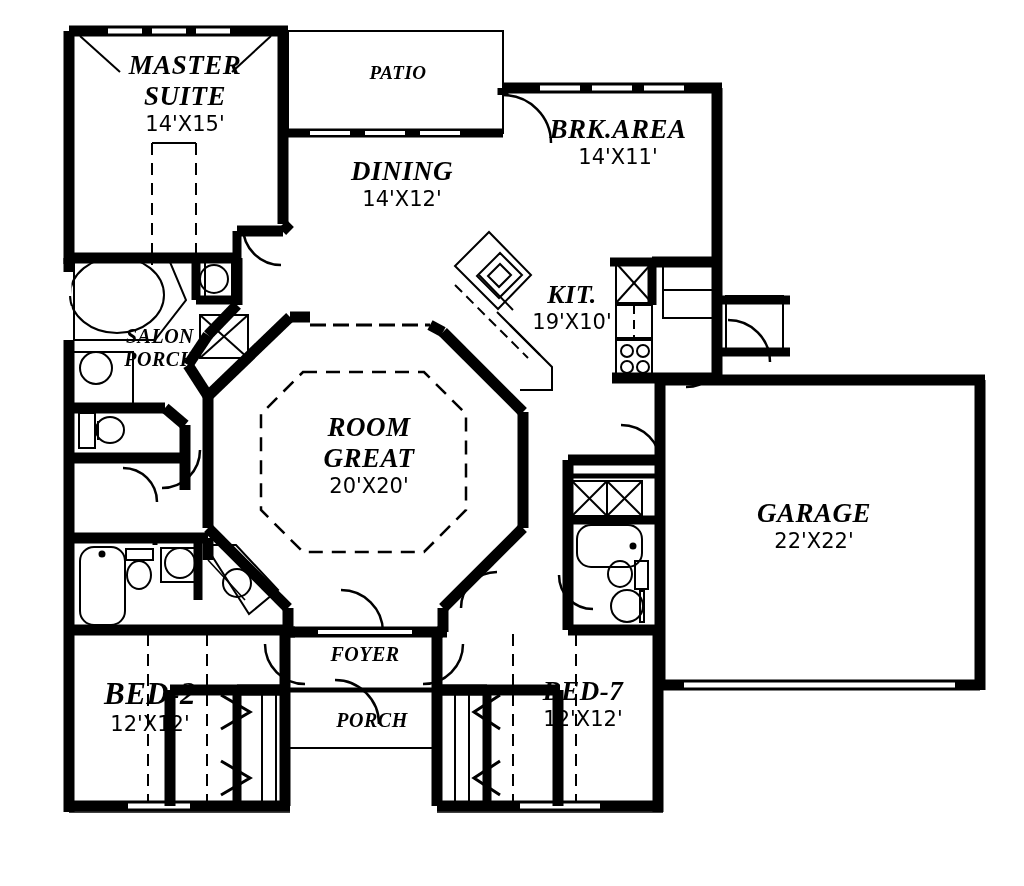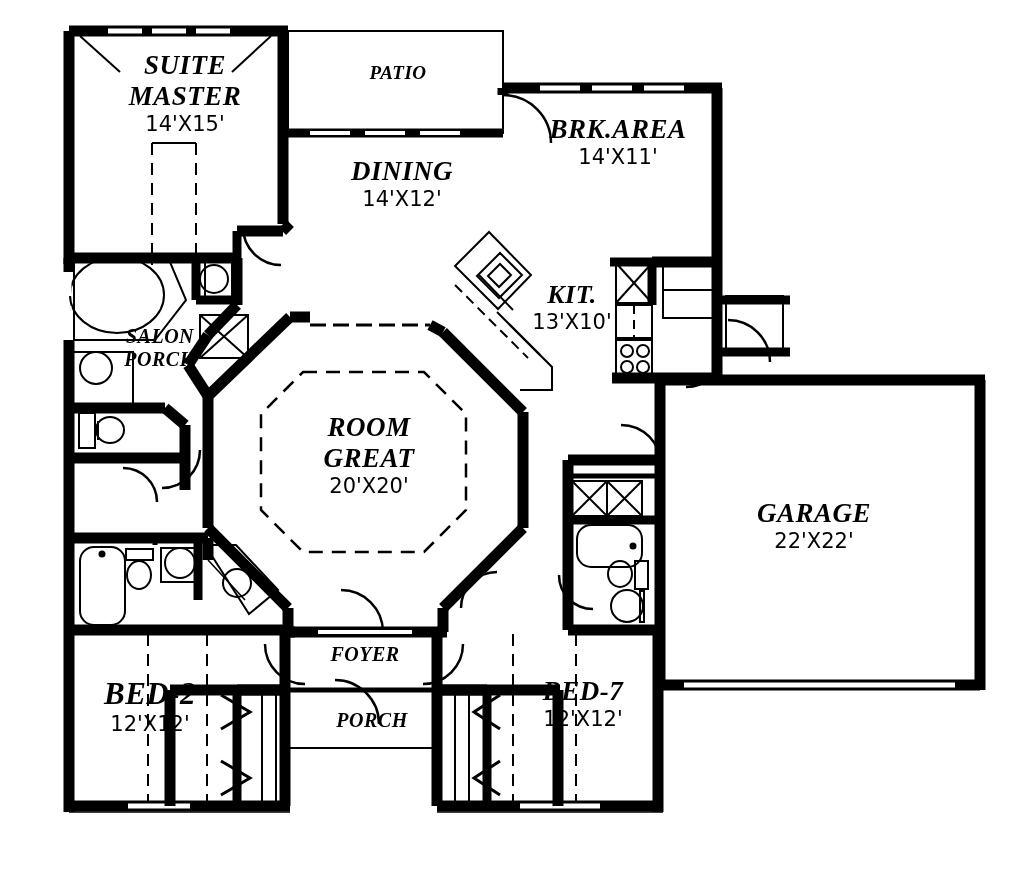--- a/index.html
+++ b/index.html
@@ -399,42 +399,42 @@
       <path d="M 503 31 L 503 88"></path>
       <path d="M 69 812 L 290 812"></path>
       <path d="M 437 812 L 663 812"></path>
       <path d="M 208 560 L 245 600"></path>
       <path d="M 69 632 L 69 638"></path>
     </g>
 
   </svg>
 
   <div class="room-label" style="left:85px; top:50px; width:200px;">
+    <span class="room-name" style="font-size:27px;">MASTER</span>
     <span class="room-name" style="font-size:27px;">SUITE</span>
-    <span class="room-name" style="font-size:27px;">MASTER</span>
     <span class="room-dim" style="font-size:21px;">14'X15'</span>
   </div>
 
   <div class="room-label" style="left:338px; top:62px; width:120px;">
     <span class="room-name" style="font-size:19px;">PATIO</span>
   </div>
 
   <div class="room-label" style="left:322px; top:156px; width:160px;">
     <span class="room-name" style="font-size:27px;">DINING</span>
     <span class="room-dim" style="font-size:21px;">14'X12'</span>
   </div>
 
   <div class="room-label" style="left:518px; top:114px; width:200px;">
     <span class="room-name" style="font-size:27px;">BRK.AREA</span>
     <span class="room-dim" style="font-size:21px;">14'X11'</span>
   </div>
 
   <div class="room-label" style="left:502px; top:280px; width:140px;">
     <span class="room-name" style="font-size:26px;">KIT.</span>
-    <span class="room-dim" style="font-size:21px;">13'X10'</span>
+    <span class="room-dim" style="font-size:21px;">19'X10'</span>
   </div>
 
   <div class="room-label" style="left:110px; top:325px; width:100px;">
     <span class="room-name" style="font-size:20px;">SALON</span>
     <span class="room-name" style="font-size:20px;">PORCH</span>
   </div>
 
   <div class="room-label" style="left:289px; top:412px; width:160px;">
     <span class="room-name" style="font-size:27px;">ROOM</span>
     <span class="room-name" style="font-size:27px;">GREAT</span>

